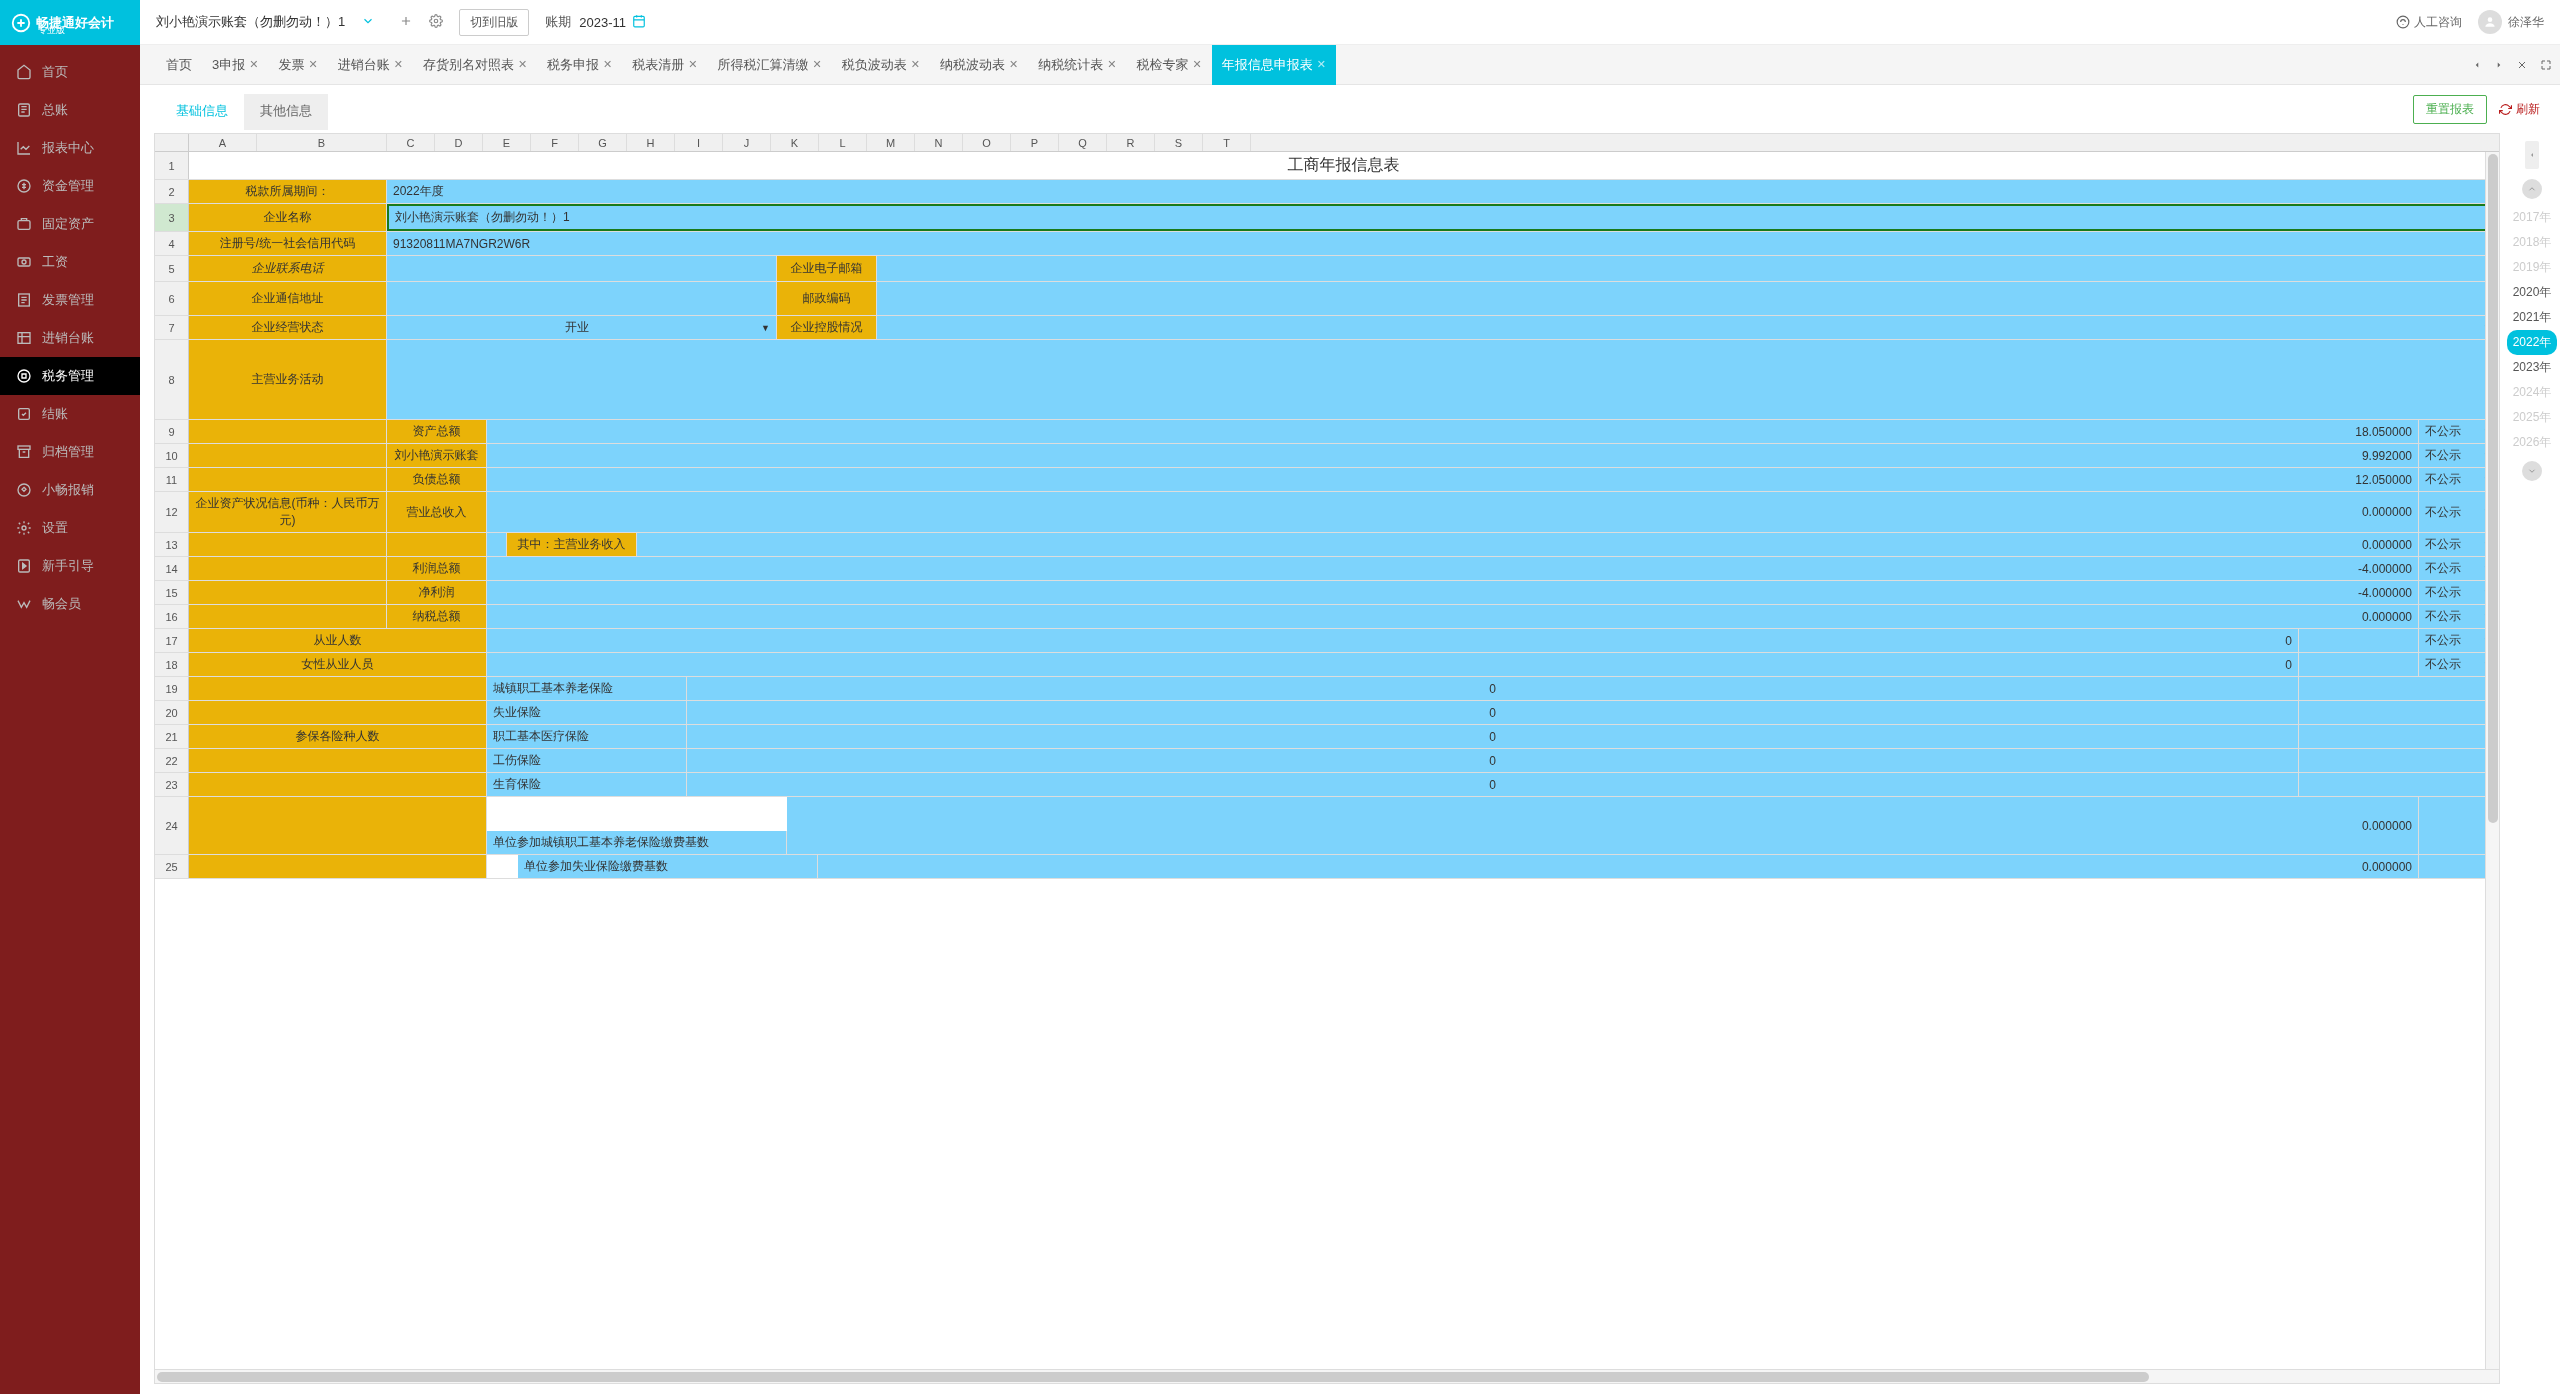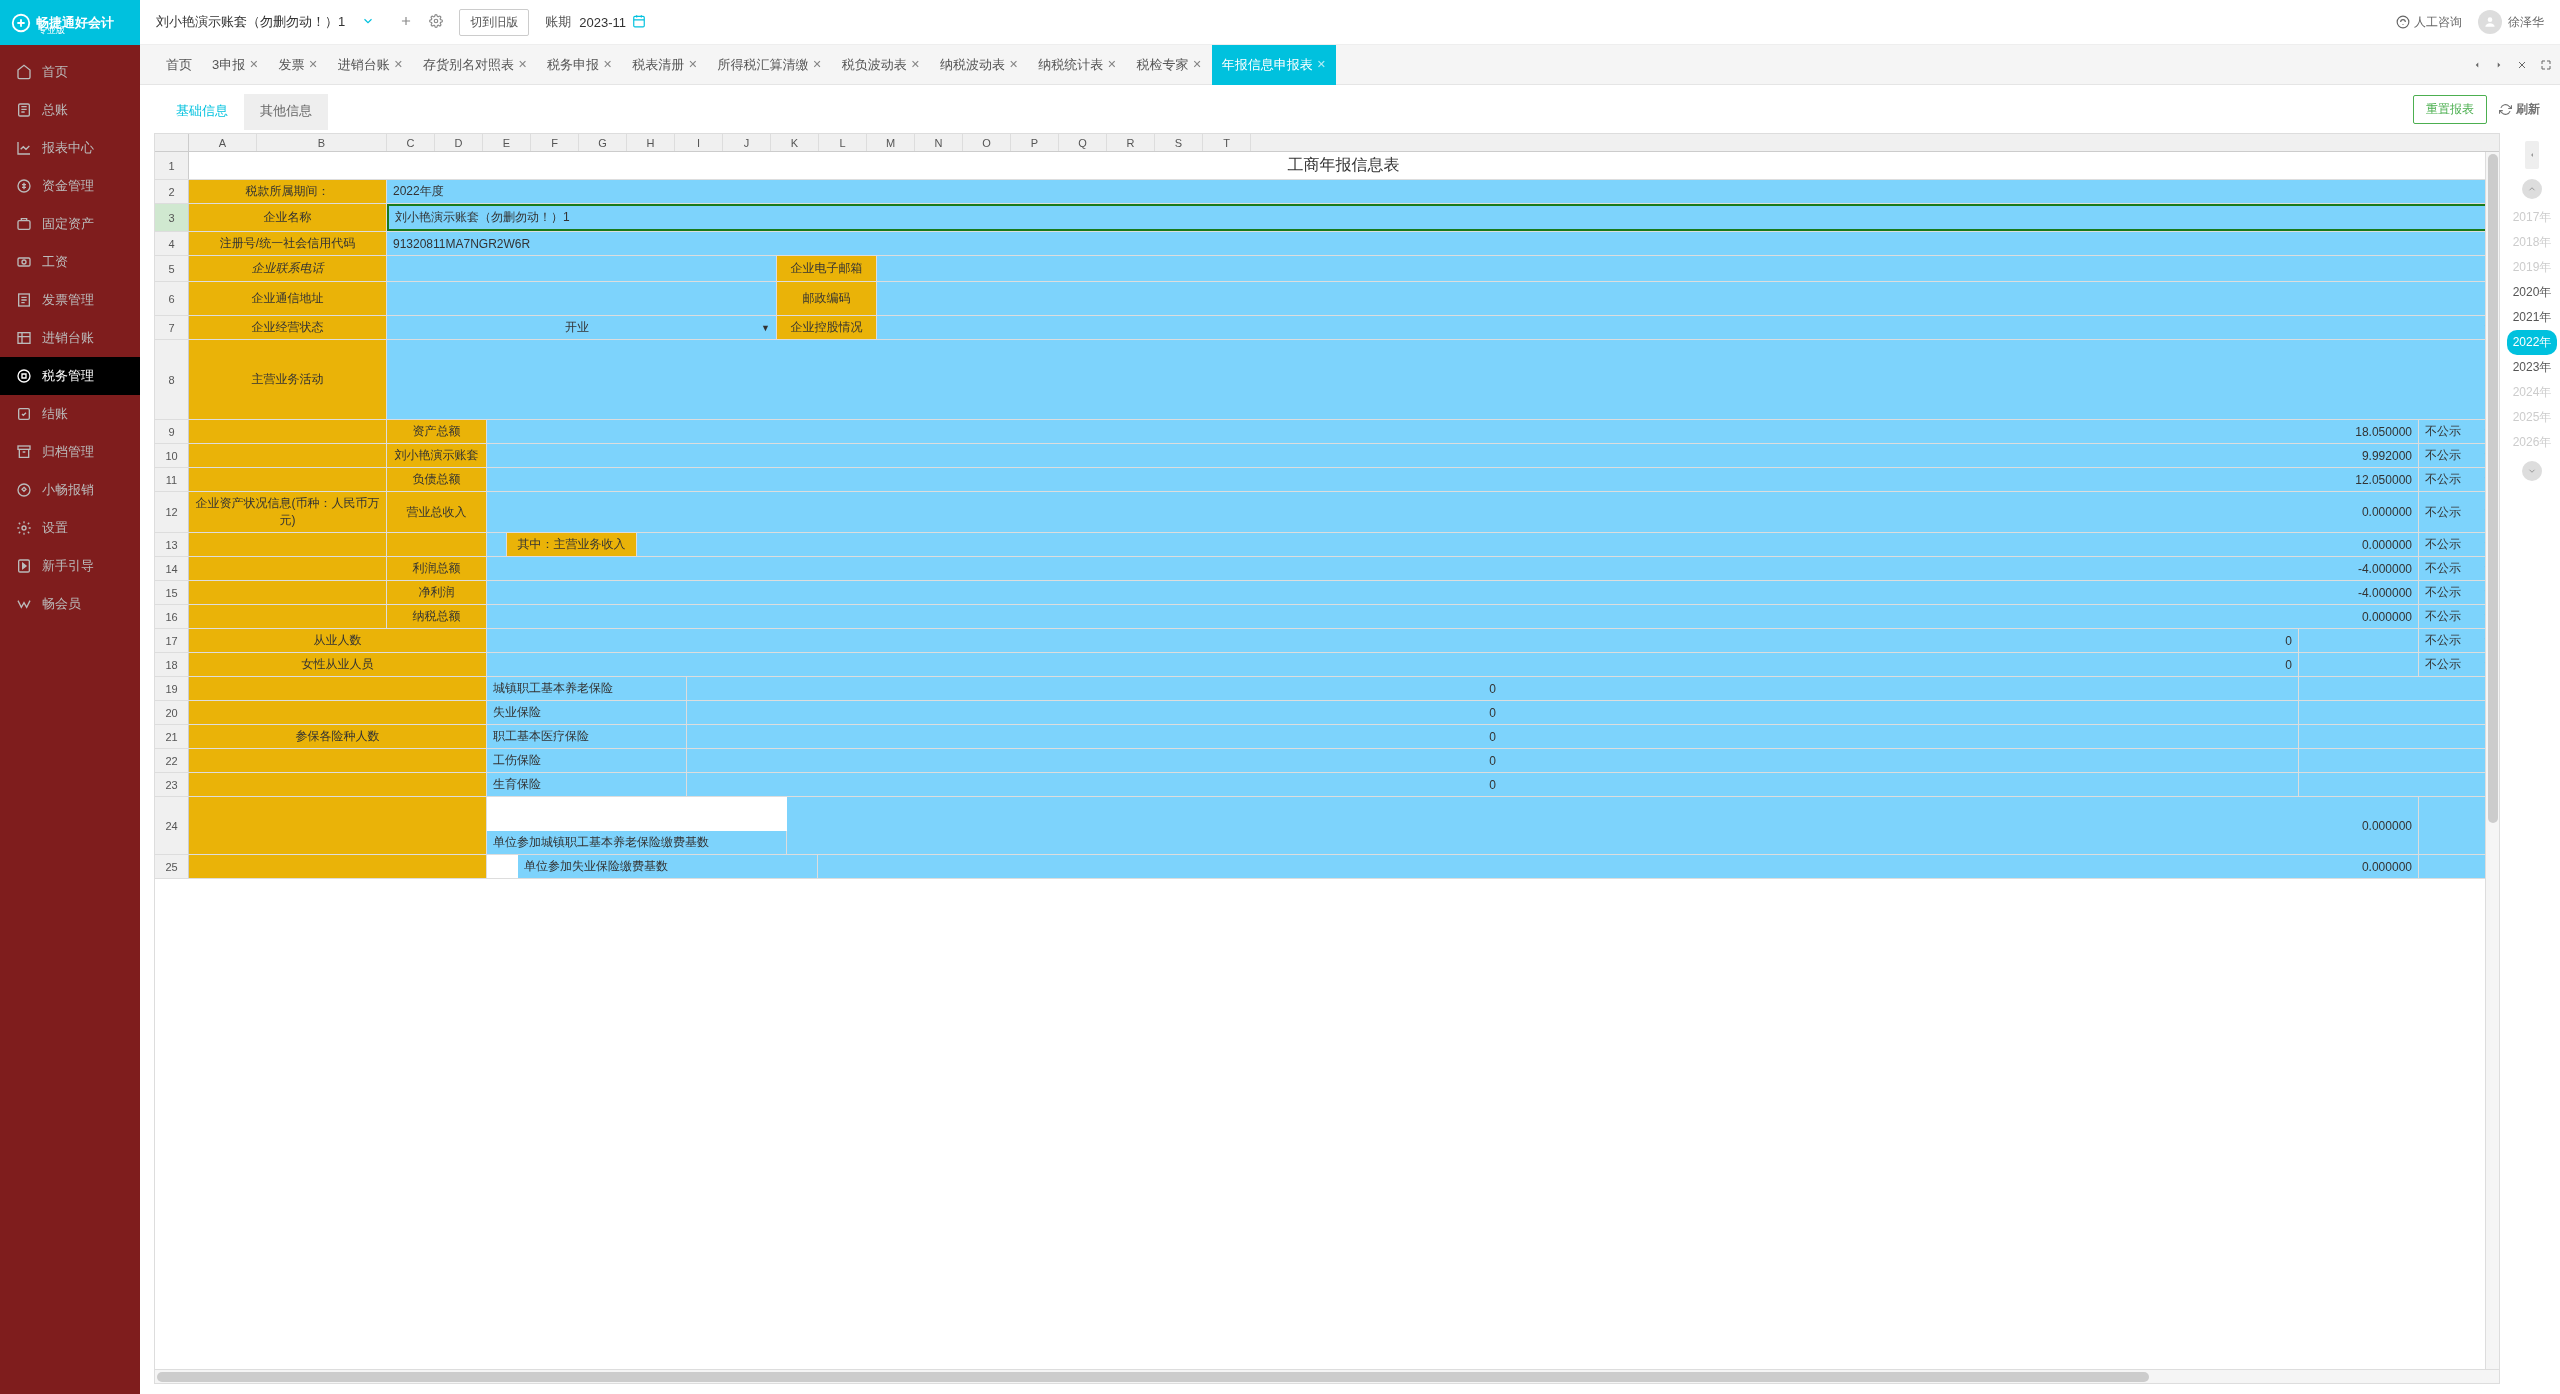--- a/index.html
+++ b/index.html
@@ -45,21 +45,21 @@
 .tab-controls { display: flex; align-items: center; padding: 0 8px; gap: 12px; }
 .tab-controls span { cursor: pointer; color: #666; display:inline-flex; }
 
 
 .actionbar { height: 48px; display: flex; align-items: center; padding: 0 20px; }
 .sub-tabs { display: flex; margin-top: 6px;}
 .sub-tab { padding: 8px 16px; font-size: 13px; color: #666; cursor: pointer; background:#eee; }
 .sub-tab.active { color: #00c1de; background:#fff; border-bottom: 2px solid transparent;}
 .action-right { margin-left: auto; display: flex; align-items: center; gap: 12px; }
 .reset-btn { border: 1px solid #4caf50; color: #4caf50; background: #fff; padding: 5px 12px; font-size: 12px; border-radius: 2px; cursor: pointer; }
-.refresh-btn { display: flex; align-items: center; color: #737373; cursor: pointer; font-size: 12px; font-weight: bold; }
+.refresh-btn { display: flex; align-items: center; color: #b91c1c; cursor: pointer; font-size: 12px; }
 .refresh-btn svg { margin-right: 4px; }
 
 
 .sheet-wrap { flex: 1; display: flex; min-height: 0; padding: 0 0 0 14px; }
 .sheet-container { flex: 1; display: flex; flex-direction: column; min-width: 0; border: 1px solid #ddd; margin: 0 4px 10px 0; position: relative;}
 .col-headers { display: flex; height: 18px; background: #f0f0f0; border-bottom: 1px solid #ccc; }
 .corner { width: 34px; border-right: 1px solid #ccc; background: #f0f0f0; }
 .col-h { flex: 0 0 48px; text-align: center; font-size: 11px; color: #555; border-right: 1px solid #ddd; line-height: 18px; }
 .col-h.wide { flex: 0 0 130px; }
 .col-h.a { flex: 0 0 68px; }

